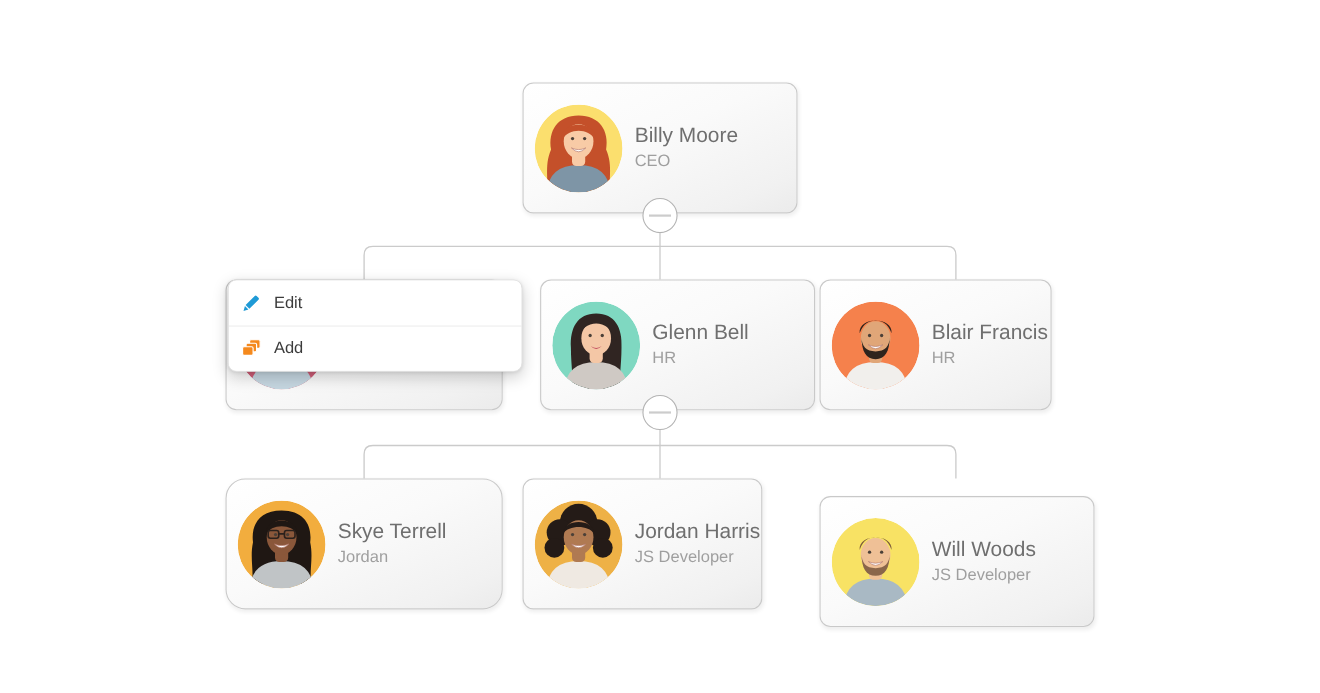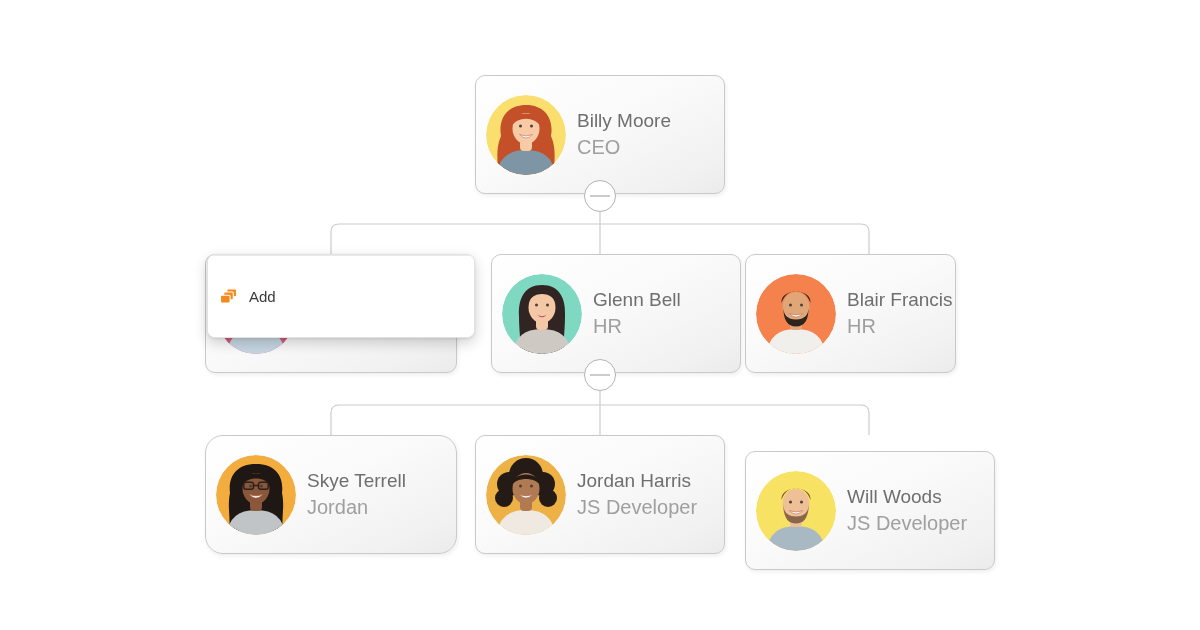--- a/index.html
+++ b/index.html
@@ -17,28 +17,28 @@
     border:1px solid #c9c9c9;border-radius:10px;
     background:linear-gradient(155deg,#ffffff 0%,#fafafa 45%,#f1f1f1 85%,#ebebeb 100%);
     box-shadow:1px 2px 4px rgba(0,0,0,0.07);
     display:flex;align-items:center;z-index:2;cursor:pointer;
   }
   .n-billy {left:475px;top:75px; width:250px;}
   .n-covered{left:205px;top:254px;width:252px;}
   .n-glenn {left:475px;top:254px;width:250px;margin-left:16px;}
   .n-blair {left:745px;top:254px;width:211px;}
   .n-skye  {left:205px;top:435px;width:252px;border-radius:18px;}
-  .n-jordan{left:475px;top:435px;width:250px;}
+  .n-jordan{left:475px;top:435px;width:218px;}
   .n-will  {left:745px;top:435px;width:250px;margin-top:16px;}
 
   .avatar{width:80px;height:80px;margin-left:10px;flex:0 0 80px;border-radius:50%;overflow:hidden;}
   .avatar svg{display:block;}
   .info{margin-left:11px;display:flex;flex-direction:column;}
   .name{font-size:19px;color:#6f6f6f;line-height:1.2;white-space:nowrap;}
-  .role{font-size:20px;color:#9f9f9f;line-height:1.2;margin-top:3px;white-space:nowrap;}
+  .role{font-size:15px;color:#9f9f9f;line-height:1.2;margin-top:3px;white-space:nowrap;}
 
   
   .toggle{
     position:absolute;width:32px;height:32px;border-radius:50%;
     background:#ffffff;border:1px solid #b3b3b3;box-sizing:border-box;
     display:flex;align-items:center;justify-content:center;
     z-index:3;cursor:pointer;padding:0;
   }
   .t1{left:584px;top:180px;}
   .t2{left:584px;top:359px;}
@@ -270,20 +270,29 @@
   </div>
 
   <button class="toggle t1">
     <span class="minus"></span>
   </button>
   <button class="toggle t2">
     <span class="minus"></span>
   </button>
 
   <div class="context-menu">
+    <div class="menu-item">
+      <span class="mi-icon" style="color: rgb(31, 154, 214);">
+        <svg viewBox="0 0 16 16" width="17" height="17">
+          <path d="M10.9 1.9 Q11.7 1.1 12.5 1.9 L14.1 3.5 Q14.9 4.3 14.1 5.1 L6.3 12.9 L3.1 9.7 Z" fill="currentColor"></path>
+          <path d="M2.5 10.5 L5.5 13.5 L1.3 14.7 Z" fill="currentColor"></path>
+        </svg>
+      </span>
+      <span class="mi-label">Edit</span>
+    </div>
     <div class="menu-divider"></div>
     <div class="menu-item">
       <span class="mi-icon" style="color: rgb(245, 137, 29);">
         <svg viewBox="0 0 16 16" width="17" height="17">
           <rect x="6.5" y="0.8" width="9" height="7.4" rx="1.2" fill="currentColor" stroke="#ffffff" stroke-width="1"></rect>
           <rect x="3.5" y="3.8" width="9" height="7.4" rx="1.2" fill="currentColor" stroke="#ffffff" stroke-width="1"></rect>
           <rect x="0.5" y="6.8" width="9" height="7.4" rx="1.2" fill="currentColor" stroke="#ffffff" stroke-width="1"></rect>
         </svg>
       </span>
       <span class="mi-label">Add</span>

